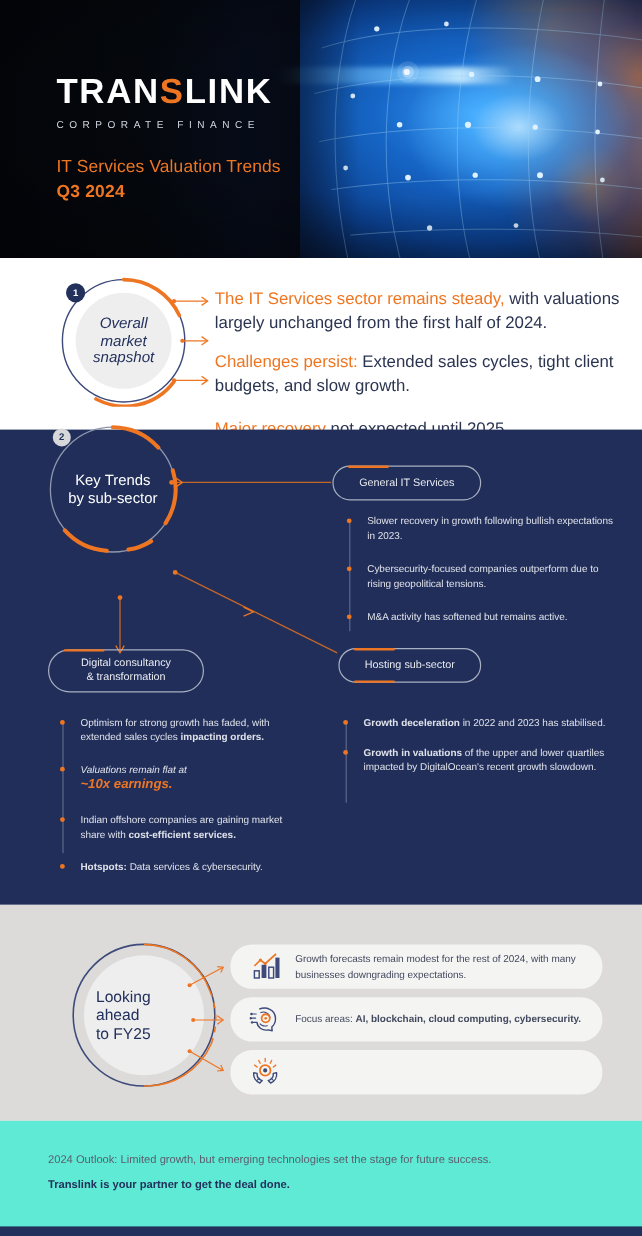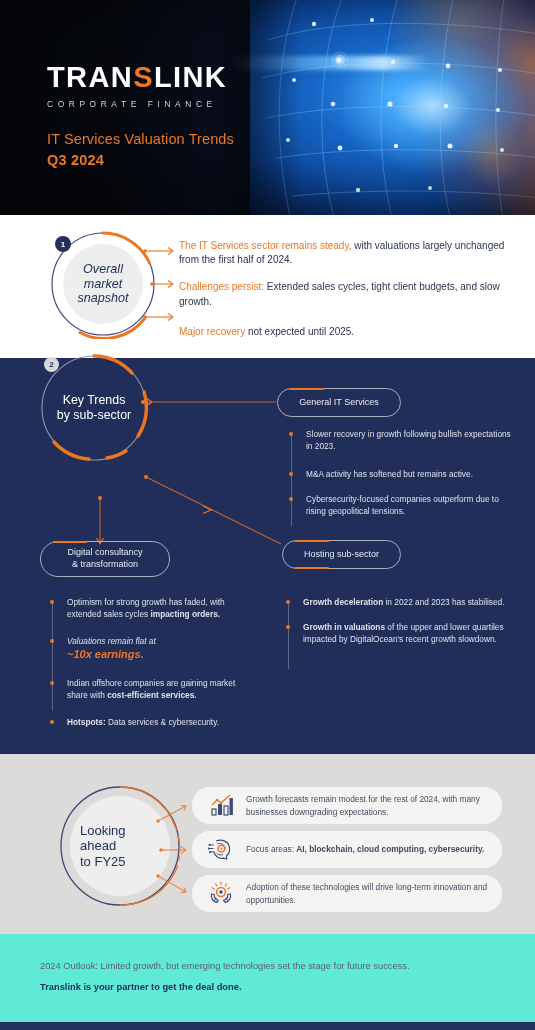--- a/index.html
+++ b/index.html
@@ -76,21 +76,21 @@
     position:absolute;display:flex;align-items:center;justify-content:center;
     text-align:center;line-height:1.18;
   }
   .badge{
     position:absolute;border-radius:50%;display:flex;align-items:center;justify-content:center;
     font-size:8px;font-weight:700;
   }
   .badge-navy{background:#22305c;color:#ffffff;}
   .badge-gray{background:#d7d8da;color:#22305c;}
   .s1-row{position:relative;margin-bottom:14px;}
-  .s1-row p{margin:0;font-size:10px;line-height:1.42;color:#2b3450;}
+  .s1-row p{margin:0;font-size:14px;line-height:1.42;color:#2b3450;}
   .hl{color:#ee7623;}
   .bd{font-weight:700;margin-top:32px;}
 
   
   .sec2{position:relative;width:535px;height:396px;background:#212e59;}
   .pill{
     position:absolute;border:1px solid #a9b0c2;border-radius:40px;
     color:#e8eaf0;font-size:9px;text-align:center;
     display:flex;align-items:center;justify-content:center;line-height:1.28;
     background:transparent;
@@ -283,27 +283,27 @@
       <span class="pill-accent bot"></span>
       <span>Hosting sub-sector</span>
     </div>
 
     <div class="spine" style="left:291px;top:75px;height:93px;"></div>
     <div class="bul-col" style="left:289px;top:70px;width:226px;">
       <div class="bul" style="margin-bottom:16px;">
         <span class="dot"></span>
         <p>Slower recovery in growth following bullish expectations in 2023.</p>
       </div>
+      <div class="bul" style="margin-bottom:16px;">
+        <span class="dot"></span>
+        <p>Cybersecurity-focused companies outperform due to rising geopolitical tensions.</p>
+      </div>
       <div class="bul">
         <span class="dot"></span>
         <p>M&amp;A activity has softened but remains active.</p>
-      </div>
-      <div class="bul" style="margin-bottom:16px;">
-        <span class="dot"></span>
-        <p>Cybersecurity-focused companies outperform due to rising geopolitical tensions.</p>
       </div>
     </div>
 
     <div class="spine" style="left:52px;top:243px;height:110px;"></div>
     <div class="bul-col" style="left:50px;top:238px;width:205px;">
       <div class="bul" style="margin-bottom:15px;">
         <span class="dot"></span>
         <p><span>Optimism for strong growth has faded, with extended sales cycles </span><span class="bd">impacting orders.</span></p>
       </div>
       <div class="bul" style="margin-bottom:14px;font-style:italic;">
@@ -421,21 +421,20 @@
           <circle cx="13" cy="11" r="4.4" fill="none" stroke="#ee7623" stroke-width="1.5"></circle>
           <circle cx="13" cy="11" r="1.7" fill="#3d4a7a"></circle>
           <path d="M3.5 13 C3 16.5, 5 20, 8.5 21.5 L10.5 19.5 C7.5 18.5, 6 16, 6.3 13.5 Z" fill="none" stroke="#3d4a7a" stroke-width="1.2" stroke-linejoin="round"></path>
           <path d="M22.5 13 C23 16.5, 21 20, 17.5 21.5 L15.5 19.5 C18.5 18.5, 20 16, 19.7 13.5 Z" fill="none" stroke="#3d4a7a" stroke-width="1.2" stroke-linejoin="round"></path>
           <g stroke="#3d4a7a" stroke-width="0.9" stroke-linecap="round">
             <line x1="8.2" y1="17.5" x2="6.2" y2="19.3"></line>
               <line x1="17.8" y1="17.5" x2="19.8" y2="19.3"></line>
           </g>
         </svg>
       </div>
-      <div class="card-tx"><span>Adoption of these technologies will drive long-term innovation and opportunities.</span><span class="bd"></span></div>
     </div>
   </div>
 
   <div class="foot">
     <div class="foot-a">2024 Outlook: Limited growth, but emerging technologies set the stage for future success.</div>
     <div class="foot-b">Translink is your partner to get the deal done.</div>
     <div class="foot-bar"></div>
   </div>
 
 </div>

